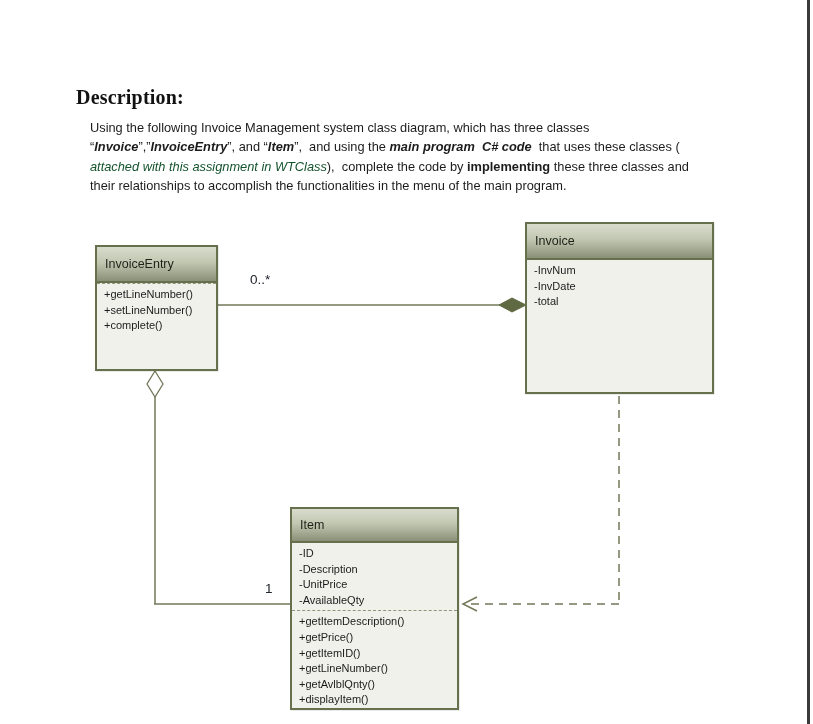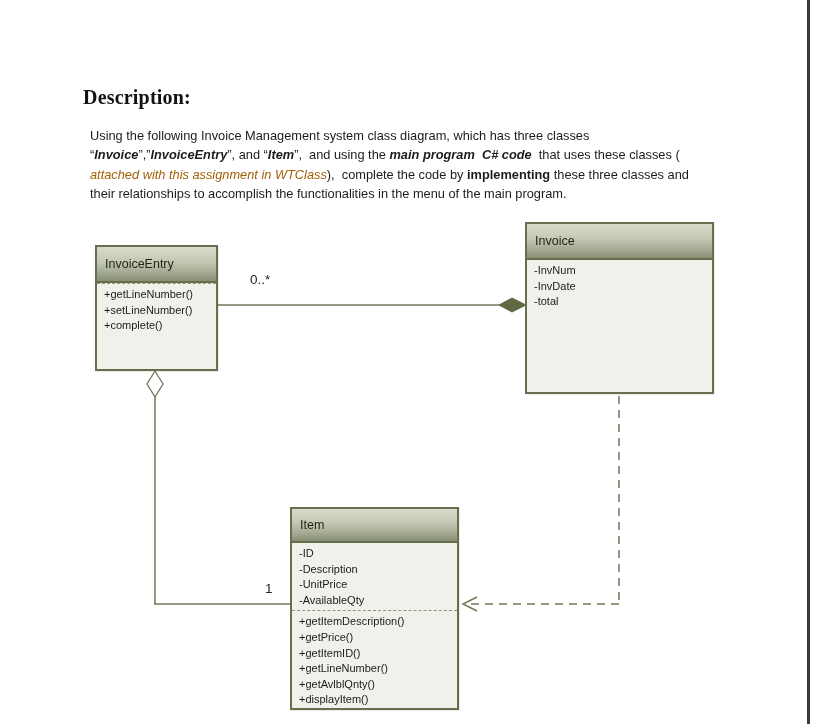--- a/index.html
+++ b/index.html
@@ -13,38 +13,38 @@
     font-family: "Liberation Sans", sans-serif;
   }
   .page-edge-line {
     position: absolute;
     left: 807px; top: 0;
     width: 3px; height: 724px;
     background: #3a3a3a;
   }
   .doc-heading {
     position: absolute;
-    left: 83px; top: 86px;
+    left: 76px; top: 86px;
     font-family: "Liberation Serif", serif;
     font-weight: 700;
     font-size: 20px;
     color: #121212;
     letter-spacing: 0.2px;
   }
   .doc-paragraph {
     position: absolute;
-    left: 90px; top: 126px;
+    left: 90px; top: 118px;
     width: 665px;
     font-size: 12.8px;
     line-height: 19.3px;
     color: #1c1c1c;
   }
   .seg.bi { font-weight: 700; font-style: italic; }
   .seg.b  { font-weight: 700; text-align: right; }
-  .seg.ib { font-style: italic; color: #a16207; }
+  .seg.ib { font-style: italic; color: #14532d; }
 
   
   .uml-box {
     position: absolute;
     border: 2px solid #66704d;
     background: #f0f1ea;
     box-shadow: 1px 1px 0 rgba(0,0,0,0.08);
   }
   .uml-header {
     border-bottom: 2px solid #66704d;

